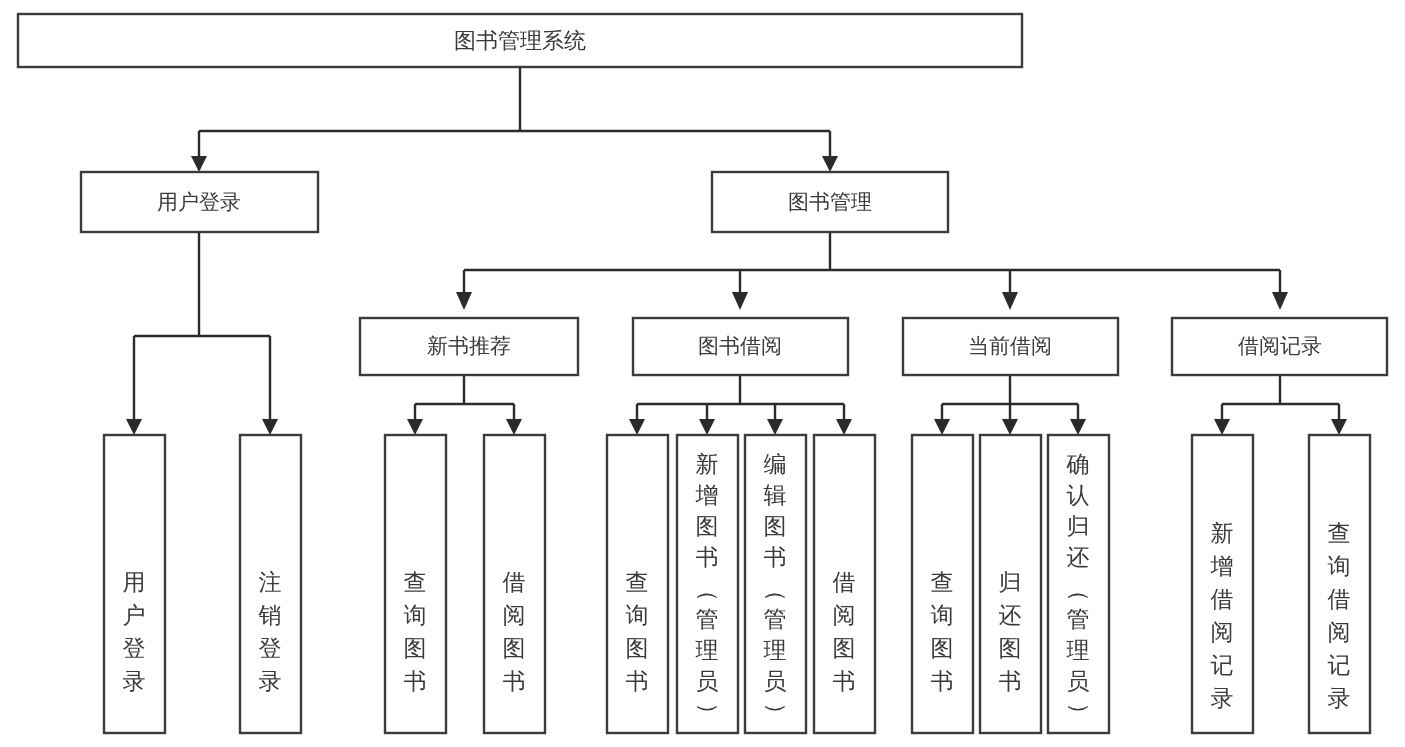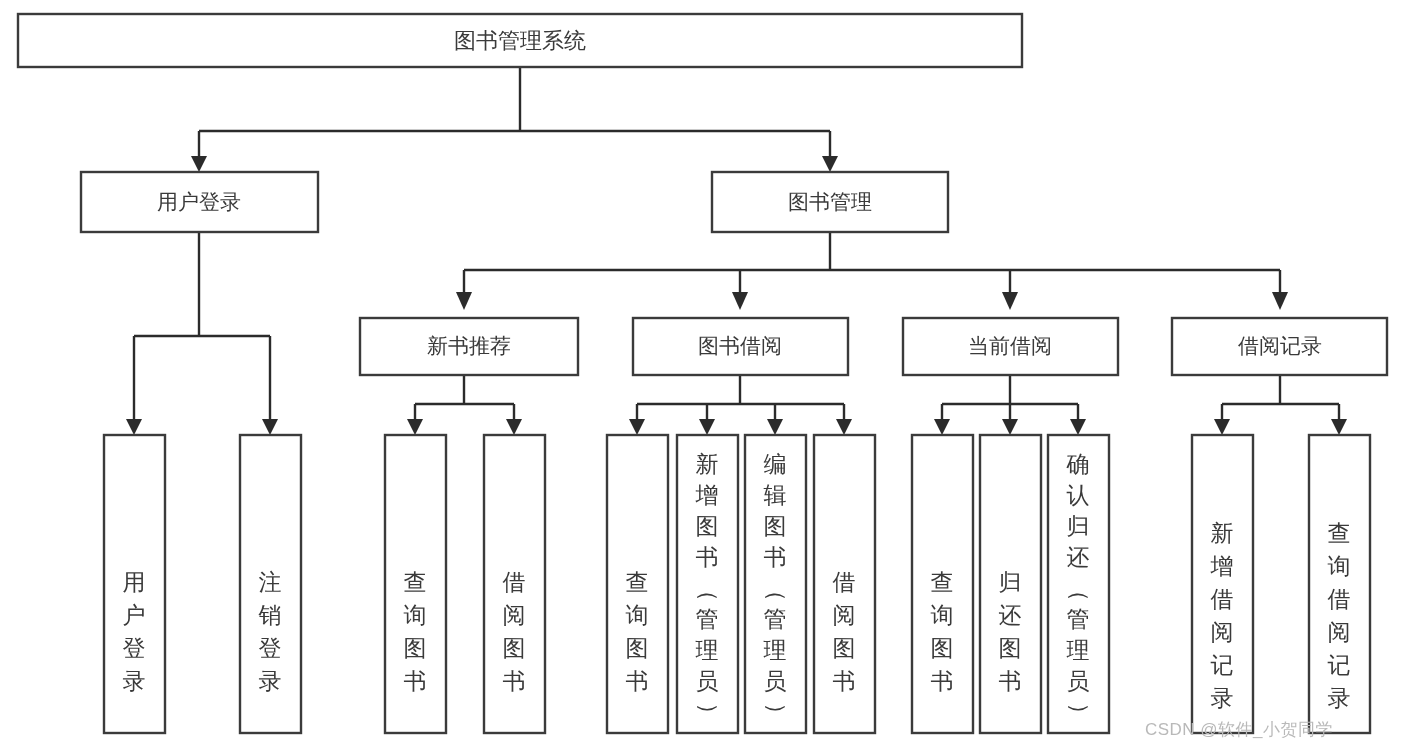--- a/index.html
+++ b/index.html
@@ -335,15 +335,14 @@
             <text class="vchar" x="1339" y="601">借</text>
             <text class="vchar" x="1339" y="634">阅</text>
             <text class="vchar" x="1339" y="667">记</text>
             <text class="vchar" x="1339" y="700">录</text>
           </g>
       </g>
     </g>
 
   </svg>
 
-  <div class="watermark">CSDN @软件_小贺同学</div>
 
 </div>
 
 </body></html>

